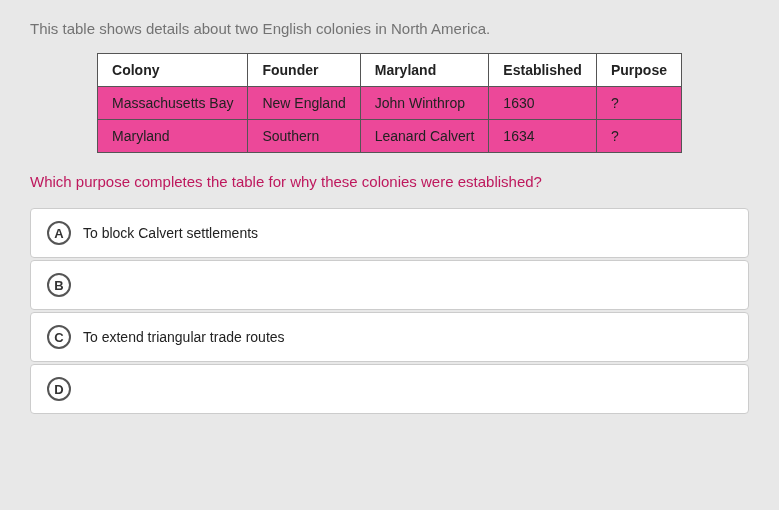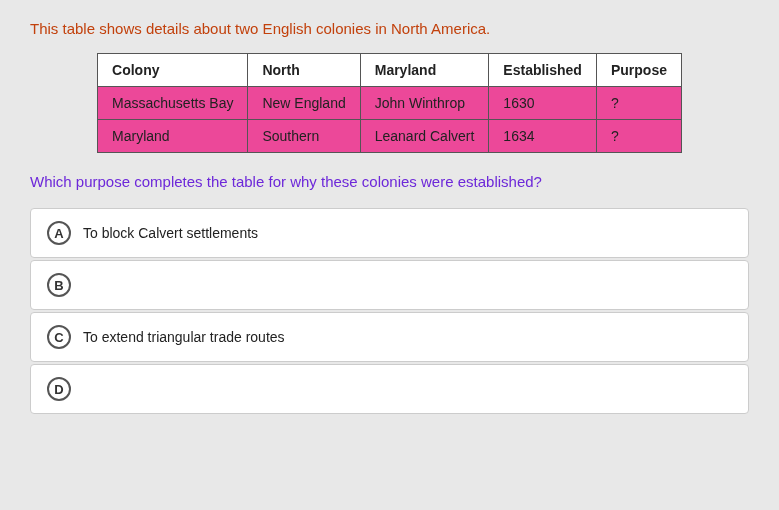--- a/index.html
+++ b/index.html
@@ -14,21 +14,21 @@
       width: 779px;
       min-height: 510px;
       padding: 20px 30px;
       font-size: 15px;
       color: #222;
     }
 
     .intro-text {
       font-size: 15px;
       margin-bottom: 16px;
-      color: #c2410c;
+      color: #737373;
     }
 
     .table-wrapper {
       display: flex;
       justify-content: center;
       margin-bottom: 20px;
     }
 
     table {
       border-collapse: collapse;
@@ -48,21 +48,21 @@
       background: white;
     }
 
     table td {
       background: #ec4899;
     }
 
     .question-text {
       font-size: 15px;
       margin-bottom: 18px;
-      color: #6d28d9;
+      color: #be185d;
     }
 
     .options-list {
       display: flex;
       flex-direction: column;
       gap: 2px;
     }
 
     .option-item {
       display: flex;
@@ -95,21 +95,21 @@
 </head>
 <body>
 
 <p class="intro-text">This table shows details about two English colonies in North America.</p>
 
 <div class="table-wrapper">
   <table>
     <thead>
       <tr id="table-header-row">
           <th>Colony</th>
-          <th>North</th>
+          <th>Founder</th>
           <th>Maryland</th>
           <th>Established</th>
           <th>Purpose</th>
         </tr>
     </thead>
     <tbody id="table-body">
         <tr>
           <td>Massachusetts Bay</td>
           <td>New England</td>
           <td>John Winthrop</td>

